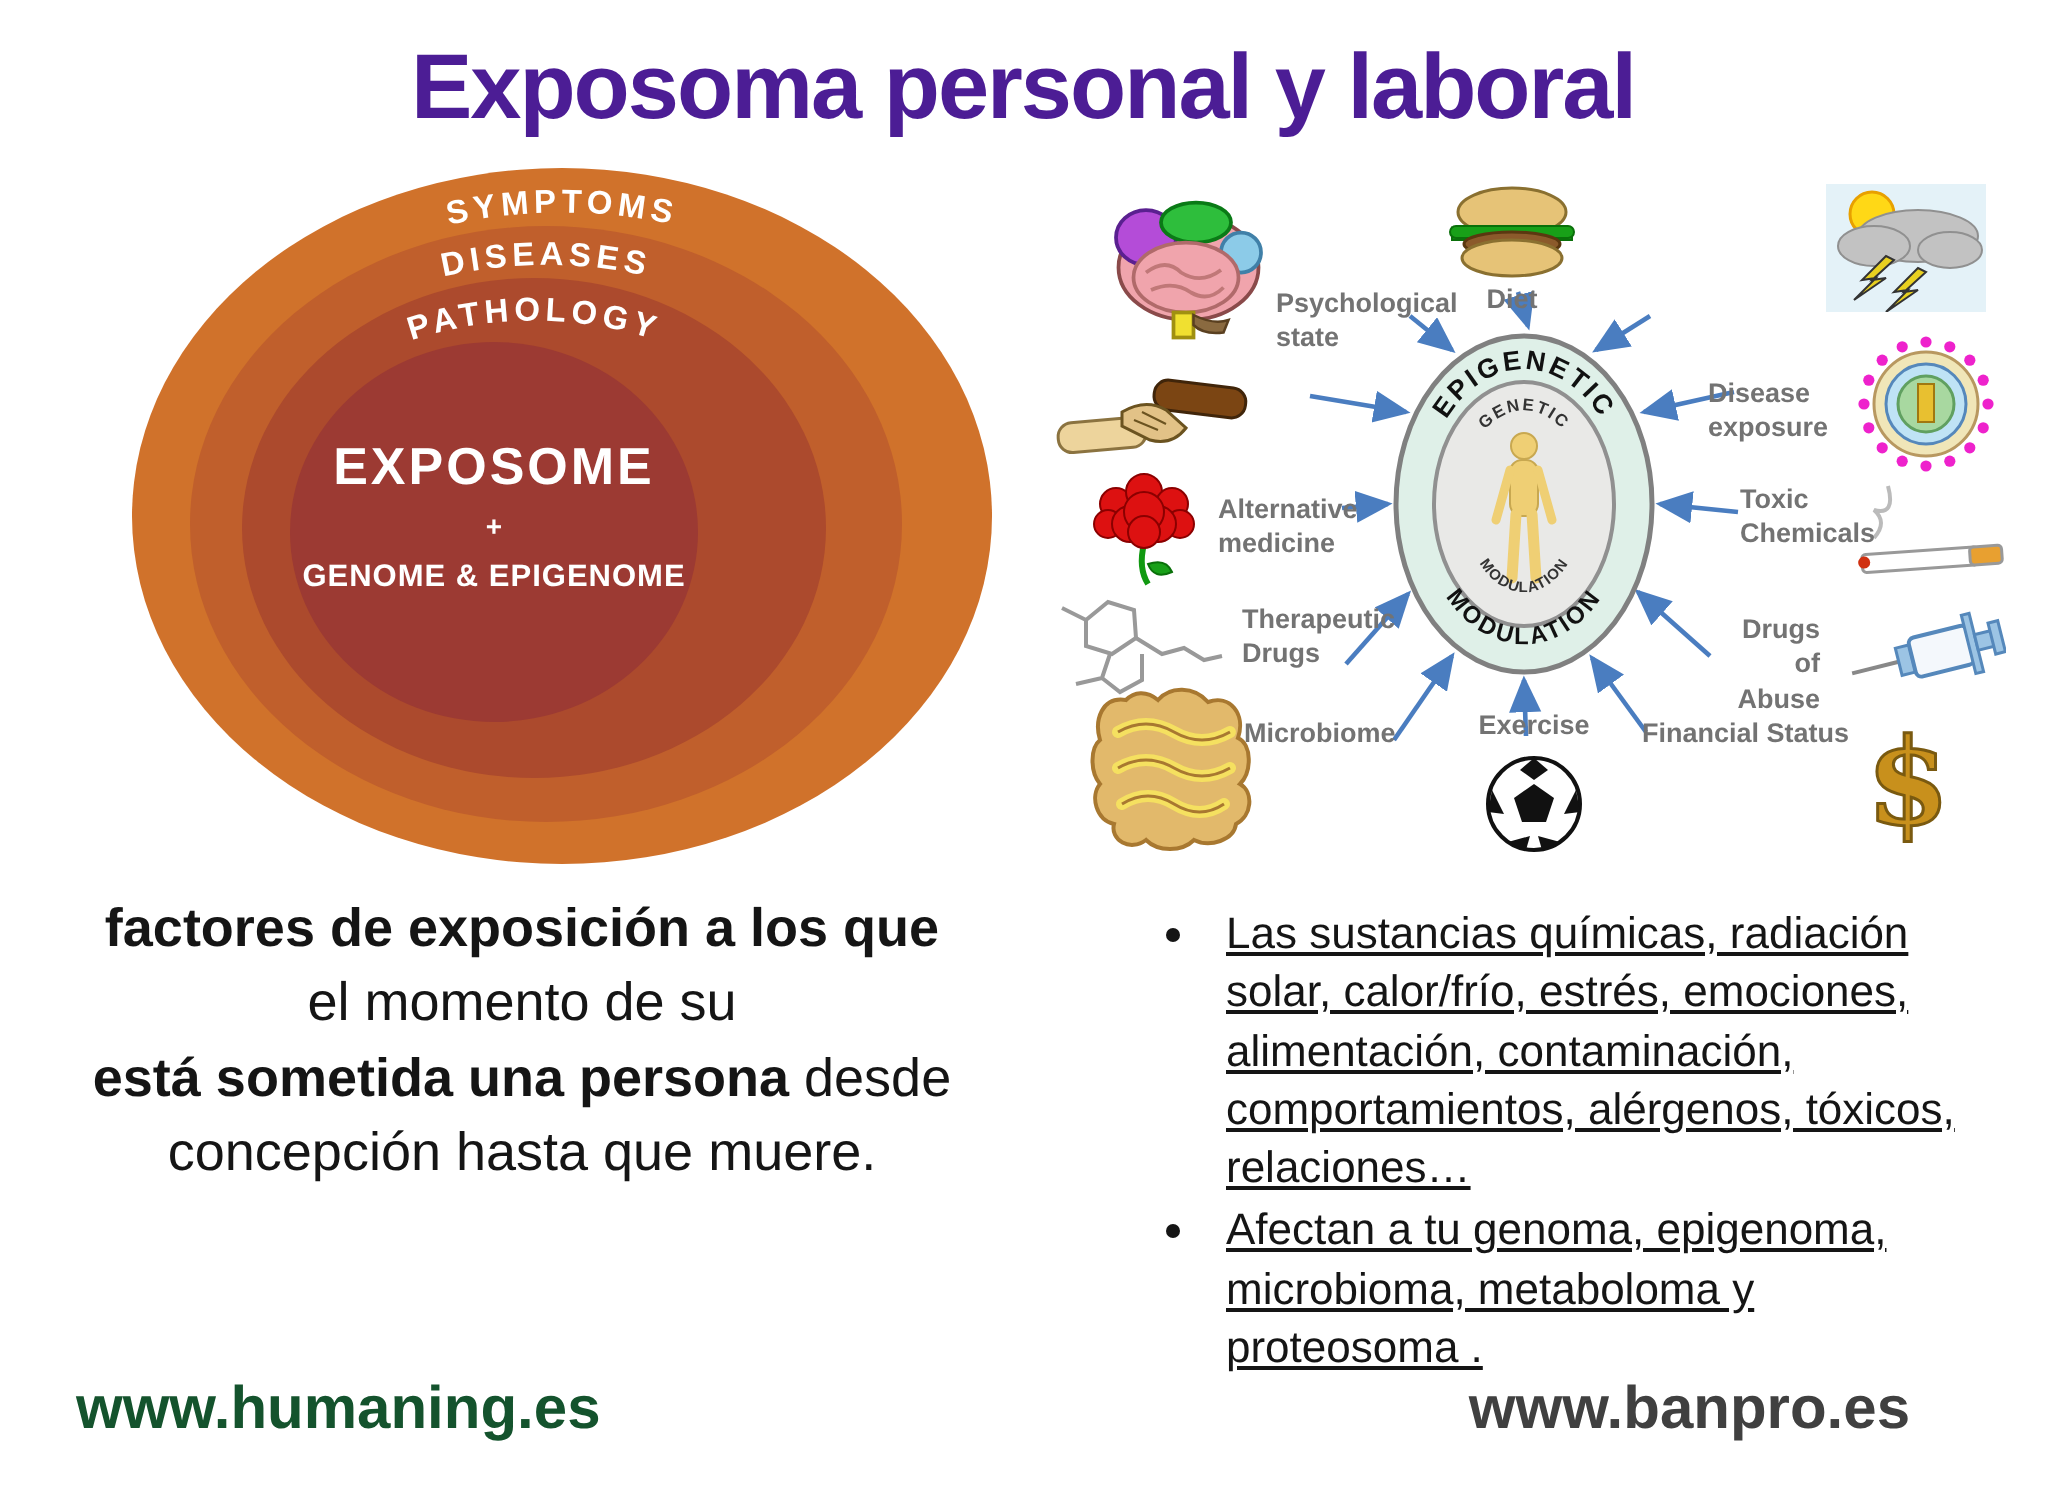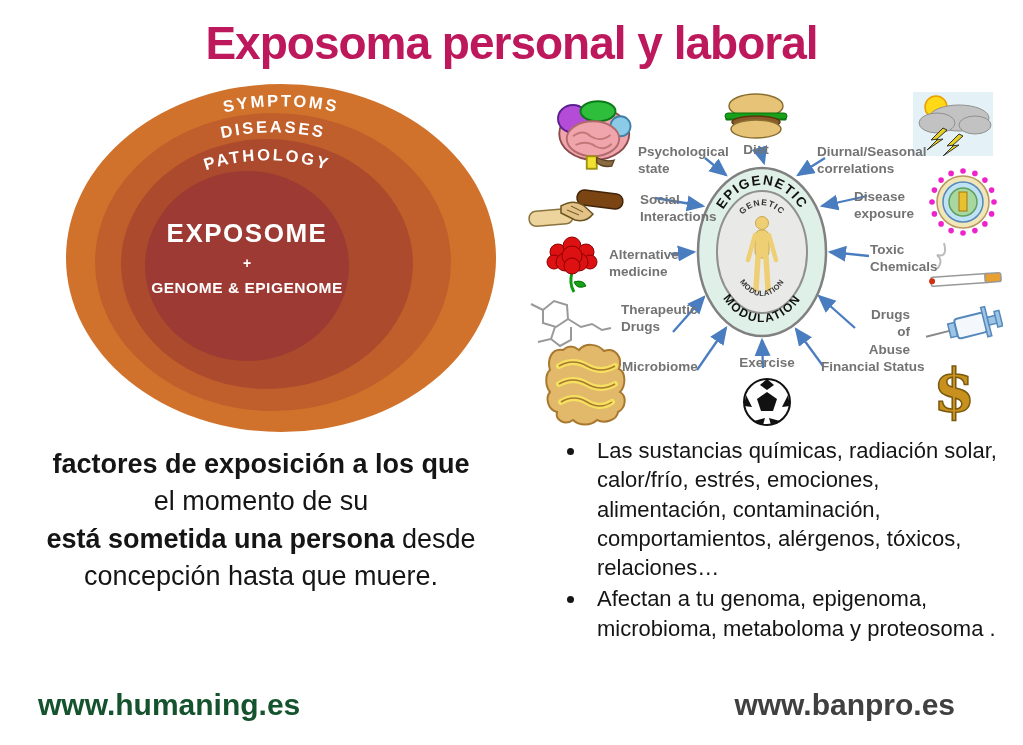--- a/index.html
+++ b/index.html
@@ -1,19 +1,19 @@
 <!DOCTYPE html>
 <html><head>
 <meta charset="utf-8">
 <style>
   html,body{margin:0;padding:0;background:#fff;}
   .slide{position:relative;width:1023px;height:745px;background:#ffffff;overflow:hidden;
          font-family:"Liberation Sans",sans-serif;}
   .title{position:absolute;top:16px;left:0;width:100%;text-align:center;
-         font-size:46px;font-weight:bold;color:#be185d;letter-spacing:-1px;}
+         font-size:46px;font-weight:bold;color:#4c1d95;letter-spacing:-1px;}
 
   
   .exposome-svg{position:absolute;left:42px;top:82px;width:460px;height:356px;}
   .ring-label{fill:#ffffff;font-weight:bold;font-size:16.5px;letter-spacing:2.5px;
               font-family:"Liberation Sans",sans-serif;}
   .center-title{fill:#ffffff;font-weight:bold;font-size:26px;letter-spacing:1.5px;text-anchor:middle;}
   .center-plus{fill:#ffffff;font-weight:bold;font-size:14px;text-anchor:middle;}
   .center-sub{fill:#ffffff;font-weight:bold;font-size:15.5px;letter-spacing:0.5px;text-anchor:middle;}
 
   
@@ -27,21 +27,21 @@
   .oval-bottom-label{font-weight:bold;font-size:12px;letter-spacing:1.5px;fill:#111;}
   .oval-inner-small{font-weight:bold;font-size:8.5px;letter-spacing:1px;fill:#333;}
   .oval-inner-smaller{font-weight:bold;font-size:7.5px;letter-spacing:0.5px;fill:#333;}
 
   
   .def{position:absolute;left:25px;top:446px;width:472px;text-align:center;
        font-size:27px;color:#151515;line-height:1.38;}
 
   
   .bullets{position:absolute;left:551px;top:436px;width:458px;font-size:22px;color:#151515;}
-  .bullets ul{margin:0;padding-left:36px;}
+  .bullets ul{margin:16px;padding-left:36px;text-decoration:underline;}
   .bullets li{padding-left:10px;margin-bottom:2px;line-height:1.33;}
 
   
   .footer-left{position:absolute;left:38px;top:688px;font-size:30px;font-weight:bold;
                color:#14532d;text-decoration:none;}
   .footer-right{position:absolute;right:68px;top:688px;font-size:30px;font-weight:bold;
                 color:#404040;text-decoration:none;}
 </style>
 </head>
 <body>
@@ -289,22 +289,20 @@
     </div>
 
     <div class="ep-icon" style="left:402px;top:268px;width:55px;height:68px;">
       <svg viewBox="0 0 55 68" width="55" height="68">
         <text x="27" y="56" font-size="60" font-weight="bold" text-anchor="middle" font-family="DejaVu Serif, serif" fill="#C8901C" stroke="#7A5A10" stroke-width="1.5">$</text>
       </svg>
     </div>
 
     <div class="ep-label" style="left:113px;top:55px;width:92px;">Psychological state</div>
     <div class="ep-label center-text" style="left:193px;top:53px;width:76px;">Diet</div>
-    <div class="ep-label" style="left:292px;top:55px;width:120px;">Diurnal/Seasonal correlations</div>
-    <div class="ep-label" style="left:115px;top:103px;width:90px;">Social Interactions</div>
     <div class="ep-label" style="left:329px;top:100px;width:70px;">Disease exposure</div>
     <div class="ep-label" style="left:84px;top:158px;width:82px;">Alternative medicine</div>
     <div class="ep-label" style="left:345px;top:153px;width:68px;">Toxic Chemicals</div>
     <div class="ep-label" style="left:96px;top:213px;width:86px;">Therapeutic Drugs</div>
     <div class="ep-label" style="left:333px;top:218px;width:52px;text-align:right;">Drugs of Abuse</div>
     <div class="ep-label" style="left:97px;top:270px;width:100px;">Microbiome</div>
     <div class="ep-label center-text" style="left:206px;top:266px;width:72px;">Exercise</div>
     <div class="ep-label" style="left:296px;top:270px;width:110px;">Financial Status</div>
   </div>
 

